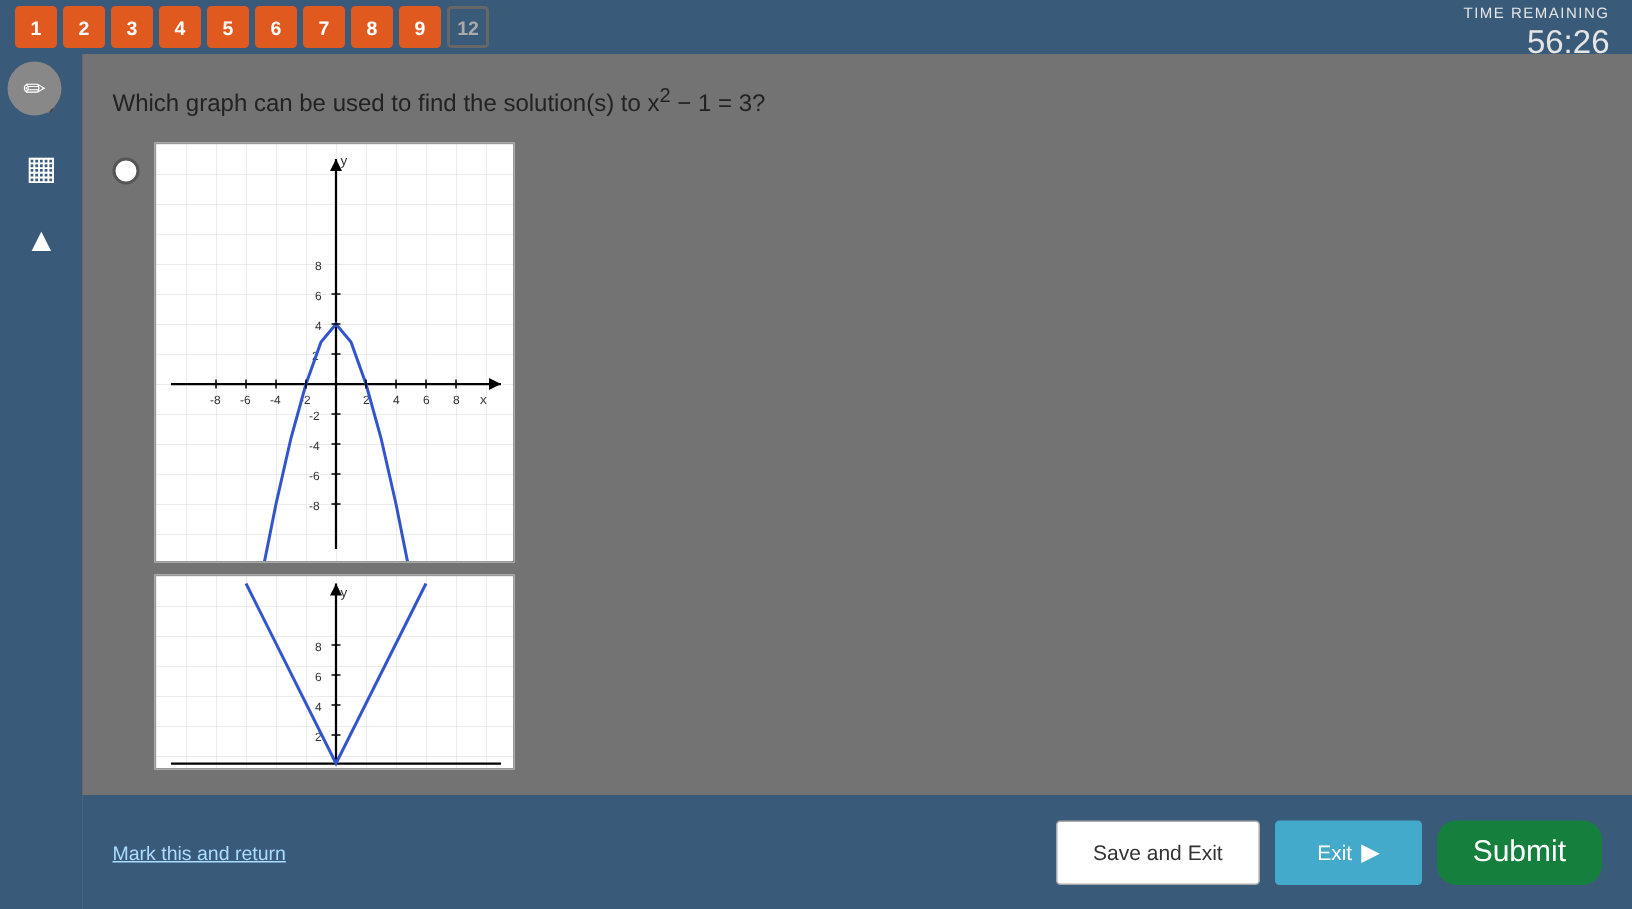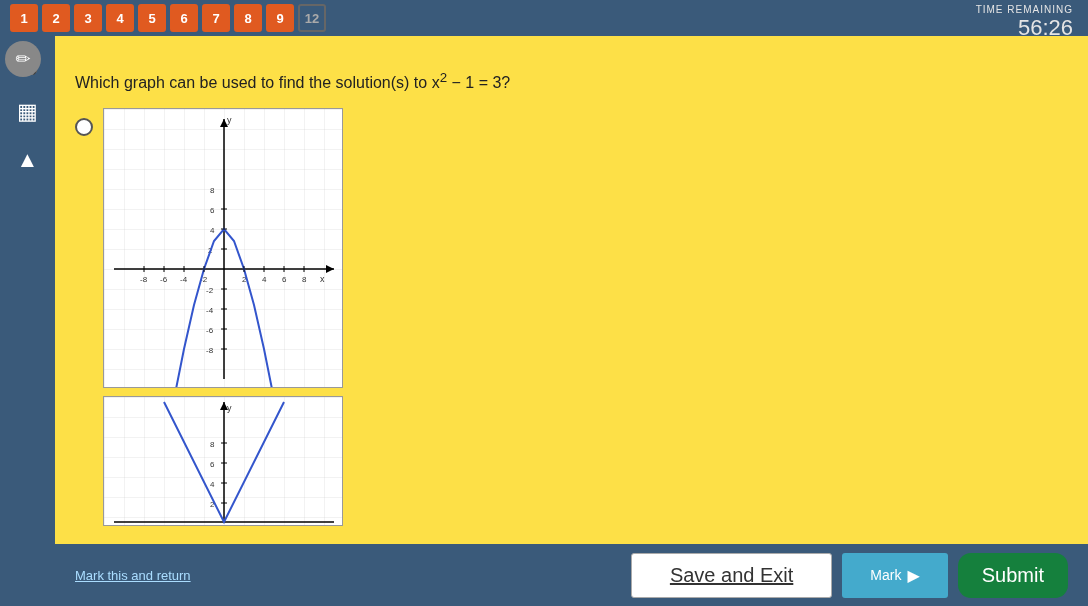--- a/index.html
+++ b/index.html
@@ -105,22 +105,22 @@
       cursor: pointer;
     }
 
     
     .main-content {
       position: absolute;
       left: 55px;
       top: 36px;
       right: 0;
       bottom: 0;
-      background: #fde047;
-      padding: 34px 30px 80px 20px;
+      background: #737373;
+      padding: 20px 30px 80px 20px;
       overflow: hidden;
     }
 
     .question-text {
       font-size: 16px;
       color: #222;
       margin-bottom: 16px;
     }
 
     .answers-area {
@@ -170,21 +170,21 @@
       position: relative;
       overflow: hidden;
     }
 
     
     .bottom-bar {
       position: absolute;
       bottom: 0;
       left: 55px;
       right: 0;
-      height: 62px;
+      height: 76px;
       background: #3a5a7a;
       display: flex;
       align-items: center;
       justify-content: space-between;
       padding: 0 20px;
     }
 
     .mark-return-link {
       color: #aaddff;
       text-decoration: underline;
@@ -194,25 +194,24 @@
 
     .bottom-buttons {
       display: flex;
       gap: 10px;
     }
 
     .btn-save {
       background: white;
       color: #333;
       border: 1px solid #aaa;
-      padding: 10px 38px;
-      font-size: 20px;
+      padding: 10px 24px;
+      font-size: 14px;
       cursor: pointer;
       border-radius: 3px;
-      text-decoration: underline;
     }
 
     .btn-next {
       background: #44aacc;
       color: white;
       border: none;
       padding: 10px 28px;
       font-size: 14px;
       cursor: pointer;
       border-radius: 3px;
@@ -389,18 +388,18 @@
       </div>
     </div>
   </div>
 </div>
 
 <div class="bottom-bar">
   <a class="mark-return-link">Mark this and return</a>
   <div class="bottom-buttons">
     <button class="btn-save">Save and Exit</button>
     <button class="btn-next">
-      <span>Mark</span>
+      <span>Exit</span>
       <span style="font-size:16px;">▶</span>
     </button>
     <button class="btn-submit">Submit</button>
   </div>
 </div>
 
 </body></html>

